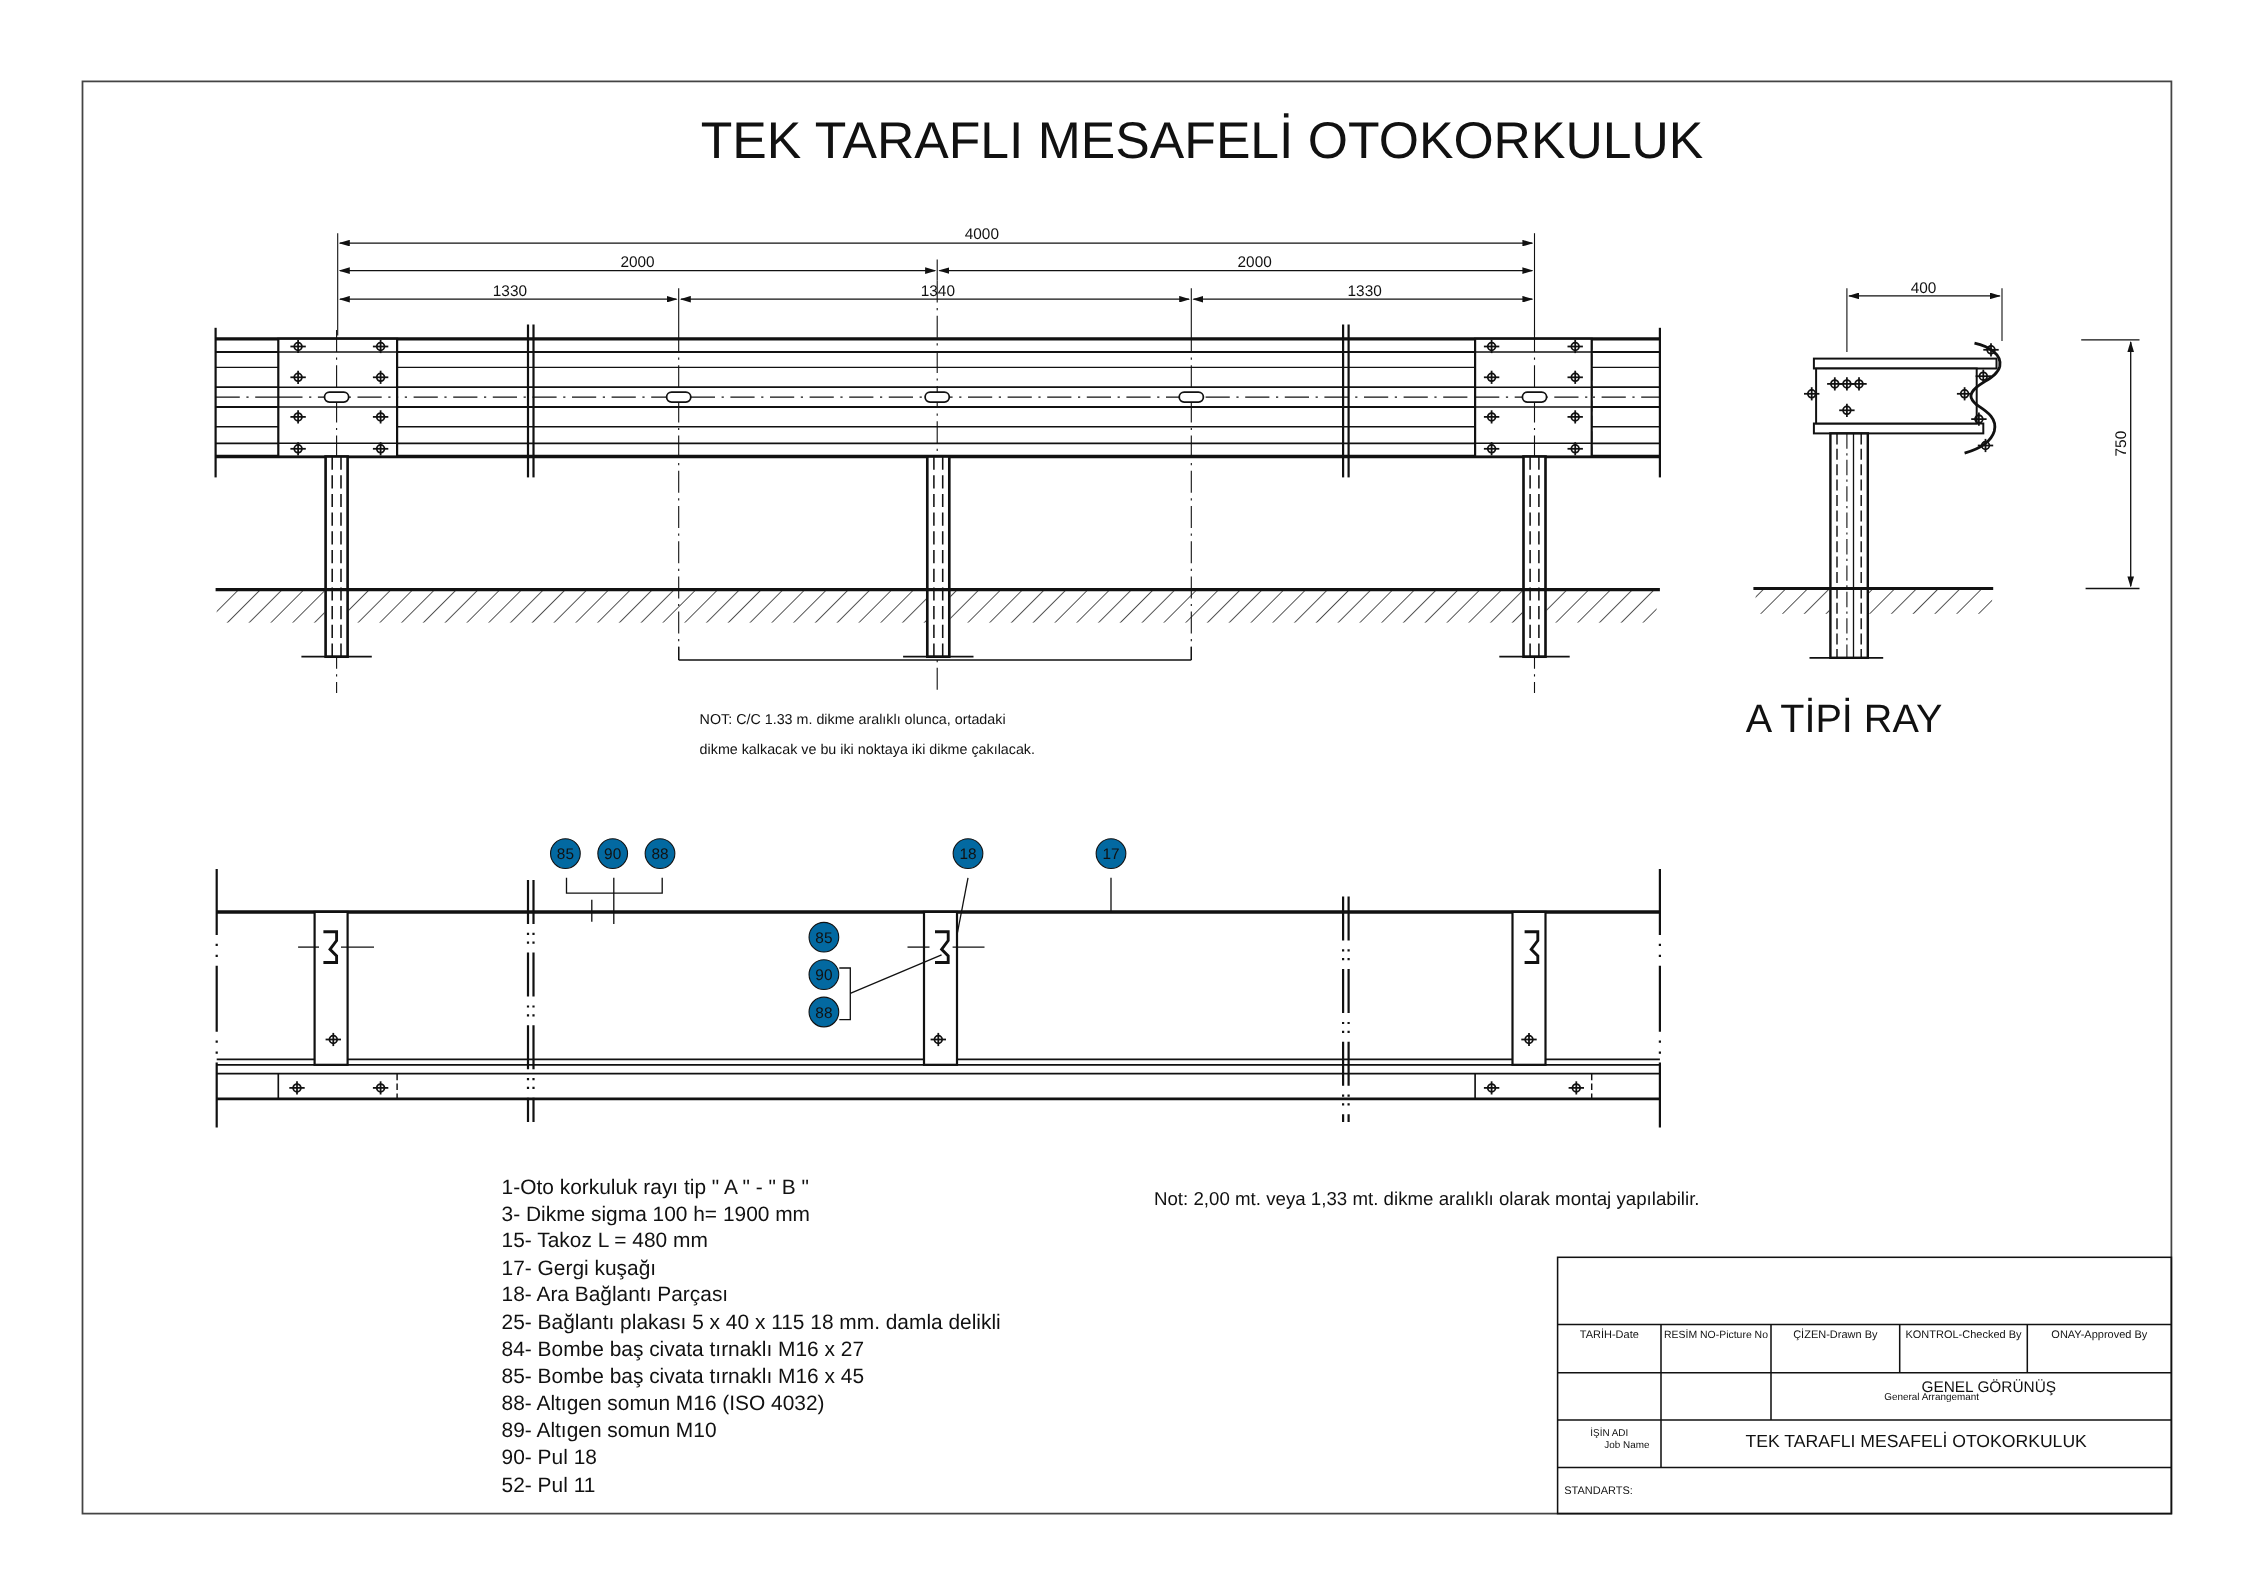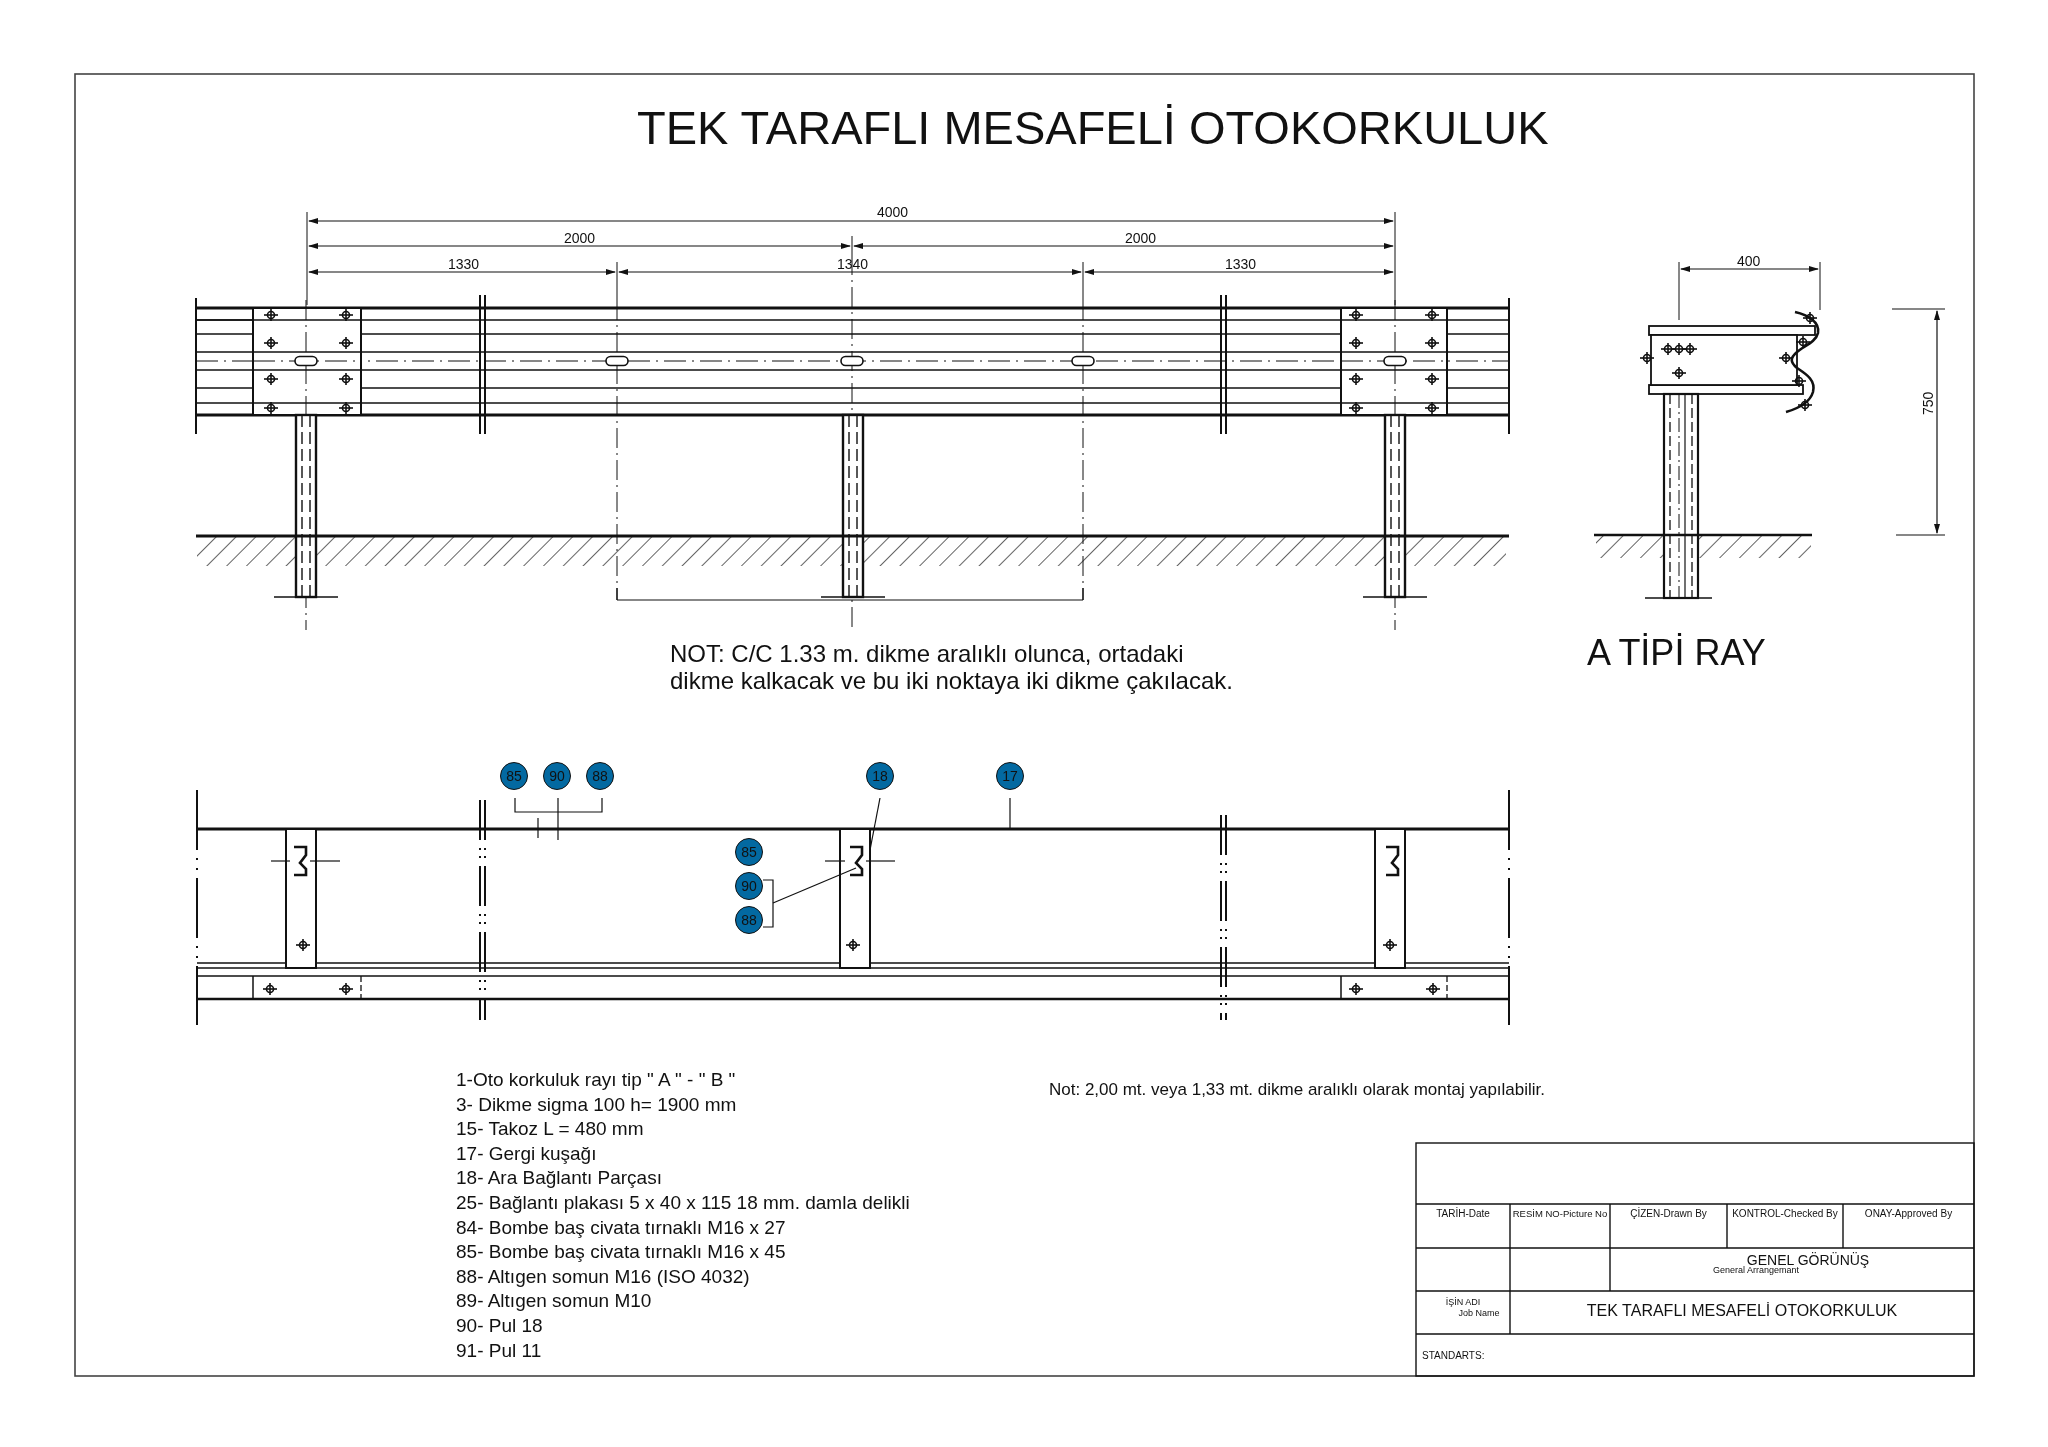--- a/index.html
+++ b/index.html
@@ -1,21 +1,21 @@
 <!DOCTYPE html>
 <html><head>
 <meta charset="utf-8">
 <style>
   html, body { margin:0; padding:0; background:#ffffff; }
   body { width:2048px; height:1447px; position:relative; overflow:hidden;
          font-family:"Liberation Sans", sans-serif; color:#111; }
   #sheet { position:absolute; left:0; top:0; width:1684px; height:1447px; }
   .txt { position:absolute; white-space:nowrap; color:#111; font-family:"Liberation Sans", sans-serif; }
   .title { font-size:47px; letter-spacing:0px; }
-  .note { font-size:24px; line-height:27px;margin-left:34px; }
+  .note { font-size:13px; line-height:27px; }
   .parts { font-size:19px; line-height:24.6px; }
   .parts div { white-space:nowrap; }
   .atype { font-size:36px; }
   .dim { font-size:14px; }
   .tb { position:absolute; font-size:10px; text-align:center; }
   .balloon { position:absolute; width:26px; height:26px; border:1.4px solid #111; border-radius:50%;
              font-size:14px; line-height:26px; text-align:center; background:#0369a1; }
 </style>
 </head>
 <body>
@@ -285,21 +285,21 @@
   <div>3- Dikme sigma 100  h= 1900 mm</div>
   <div>15- Takoz  L = 480 mm</div>
   <div>17- Gergi kuşağı</div>
   <div>18- Ara Bağlantı Parçası</div>
   <div>25- Bağlantı plakası  5 x 40 x 115    18 mm. damla delikli</div>
   <div>84- Bombe baş civata tırnaklı  M16 x 27</div>
   <div>85- Bombe baş civata tırnaklı  M16 x 45</div>
   <div>88- Altıgen somun  M16 (ISO 4032)</div>
   <div>89- Altıgen somun  M10</div>
   <div>90- Pul  18</div>
-  <div>91- Pul  11</div>
+  <div>52- Pul  11</div>
 </div>
 
 <div class="tb" style="left:1416px; top:1208px; width:94px;">TARİH-Date</div>
 <div class="tb" style="left:1510px; top:1208px; width:100px; font-size:9.5px;">RESİM NO-Picture No</div>
 <div class="tb" style="left:1610px; top:1208px; width:117px;">ÇİZEN-Drawn By</div>
 <div class="tb" style="left:1727px; top:1208px; width:116px;">KONTROL-Checked By</div>
 <div class="tb" style="left:1843px; top:1208px; width:131px;">ONAY-Approved By</div>
 <div class="tb" style="left:1614px; top:1252px; width:364px; font-size:14px;padding-left:12px;">GENEL GÖRÜNÜŞ</div>
 <div class="tb" style="left:1574px; top:1265px; width:364px; font-size:9px;">General Arrangemant</div>
 <div class="tb" style="left:1416px; top:1297px; width:94px; font-size:9px;">İŞİN ADI</div>

